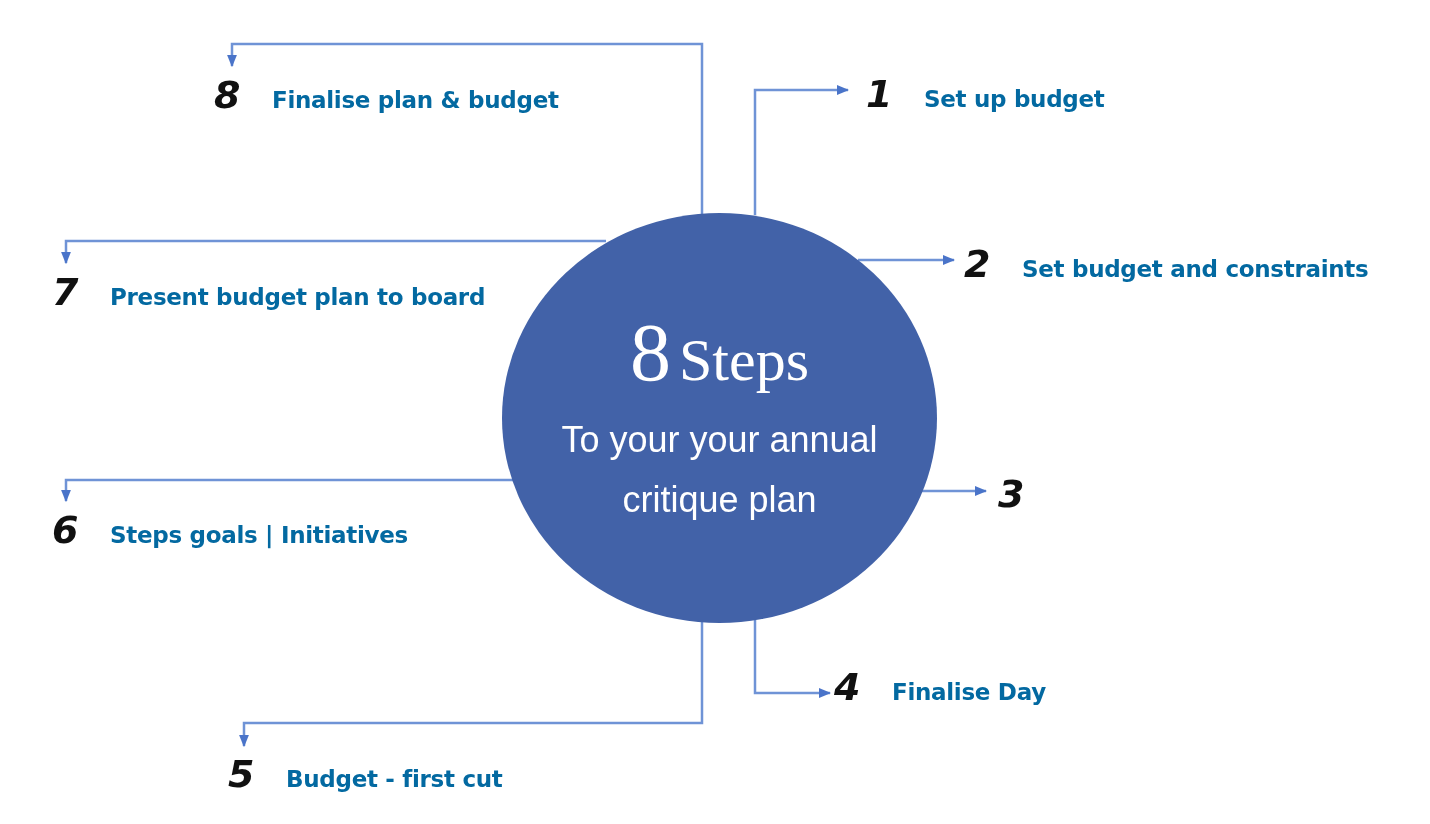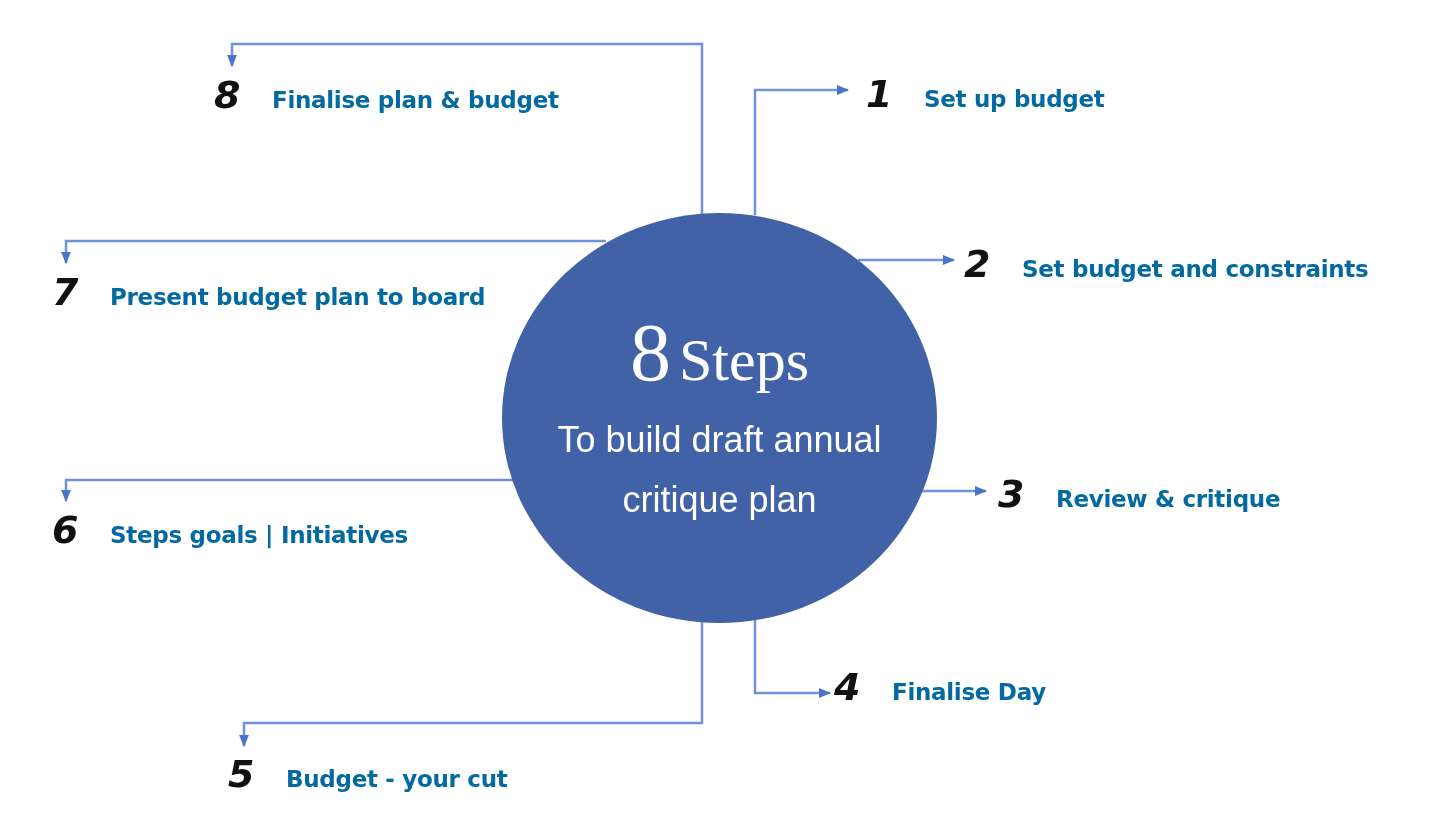--- a/index.html
+++ b/index.html
@@ -62,47 +62,46 @@
 
       <polyline points="702,620 702,723 244,723 244,746" marker-end="url(#arr)"></polyline>
     </g>
   </svg>
 
   <div class="circle"></div>
   <div class="circle-title">
     <span class="num">8</span><span class="word">Steps</span>
   </div>
   <div class="circle-sub">
-    <div>To build draft annual</div>
+    <div>To your your annual</div>
     <div>critique plan</div>
   </div>
 
   <div class="step" style="left:866px; top:72px;">
     <span class="step-num">1</span>
     <span class="step-label">Set up budget</span>
   </div>
 
   <div class="step" style="left:964px; top:242px;">
     <span class="step-num">2</span>
     <span class="step-label">Set budget and constraints</span>
   </div>
 
   <div class="step" style="left:998px; top:472px;">
     <span class="step-num">3</span>
-    <span class="step-label">Review &amp; critique</span>
   </div>
 
   <div class="step" style="left:834px; top:665px;">
     <span class="step-num">4</span>
     <span class="step-label">Finalise Day</span>
   </div>
 
   <div class="step" style="left:228px; top:752px;">
     <span class="step-num">5</span>
-    <span class="step-label">Budget - your cut</span>
+    <span class="step-label">Budget - first cut</span>
   </div>
 
   <div class="step" style="left:52px; top:508px;">
     <span class="step-num">6</span>
     <span class="step-label">Steps goals | Initiatives</span>
   </div>
 
   <div class="step" style="left:52px; top:270px;">
     <span class="step-num">7</span>
     <span class="step-label">Present budget plan to board</span>

